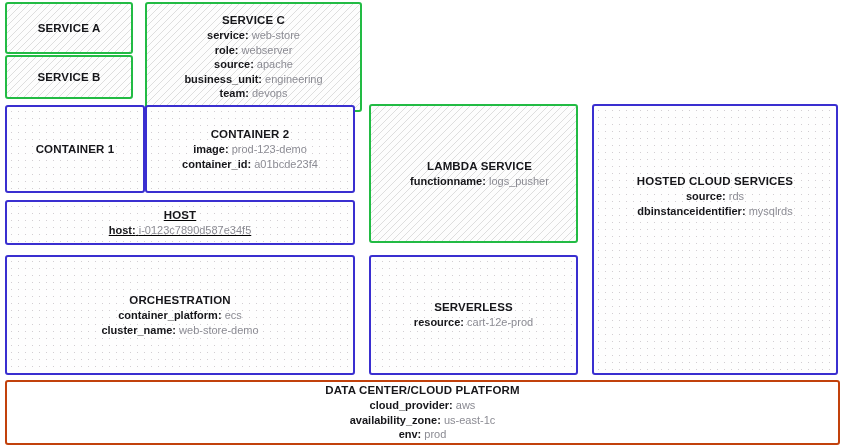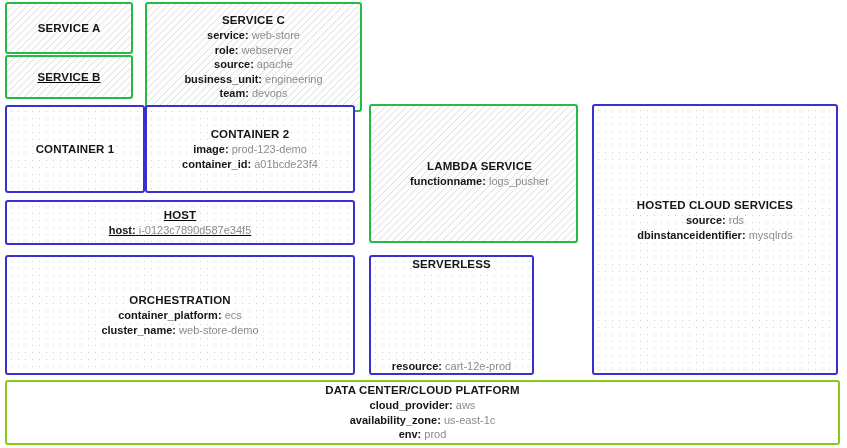--- a/index.html
+++ b/index.html
@@ -38,21 +38,21 @@
   .box.blue {
     border: 2px solid #3a2fd0;
     background-color: #fefefe;
     background-image: radial-gradient(rgba(150,140,150,0.42) 0.8px, rgba(255,255,255,0) 0.9px);
     background-size: 7px 7px;
     background-position: 1px 1px;
   }
 
   
   .box.red {
-    border: 2px solid #84cc16;
+    border: 2px solid #c2410c;
     background: #ffffff;
   }
 
   .title {
     font-weight: bold;
     font-size: 11.5px;
     color: #16161a;
     letter-spacing: 0.15px;
     line-height: 15px;
     white-space: nowrap;
@@ -68,21 +68,21 @@
 </style>
 </head>
 <body>
 
 <div id="canvas">
 
   <div class="box green" style="left:5px;  top:2px;   width:128px; height:52px;">
     <div class="title">SERVICE A</div>
   </div>
 
-  <div class="box green" style="left:5px;  top:55px;  width:128px; height:44px;text-decoration:underline;">
+  <div class="box green" style="left:5px;  top:55px;  width:128px; height:44px;">
     <div class="title">SERVICE B</div>
   </div>
 
   <div class="box green" style="left:145px; top:2px;  width:217px; height:110px;">
     <div class="title">SERVICE C</div>
     <div class="kv">
       <span class="k">service</span><span class="k">:</span>
       <span class="v">web-store</span>
     </div>
     <div class="kv">
@@ -128,21 +128,21 @@
   </div>
 
   <div class="box green" style="left:369px; top:104px; width:209px; height:139px;padding-left:12px;">
     <div class="title">LAMBDA SERVICE</div>
     <div class="kv">
       <span class="k">functionname</span><span class="k">:</span>
       <span class="v">logs_pusher</span>
     </div>
   </div>
 
-  <div class="box blue" style="left:592px; top:104px; width:246px; height:271px; justify-content:flex-start; padding-top:92px;">
+  <div class="box blue" style="left:592px; top:104px; width:246px; height:271px; justify-content:flex-start; padding-top:68px;">
     <div class="title">HOSTED CLOUD SERVICES</div>
     <div class="kv">
       <span class="k">source</span><span class="k">:</span>
       <span class="v">rds</span>
     </div>
     <div class="kv">
       <span class="k">dbinstanceidentifier</span><span class="k">:</span>
       <span class="v">mysqlrds</span>
     </div>
   </div>
@@ -152,21 +152,21 @@
     <div class="kv">
       <span class="k">container_platform</span><span class="k">:</span>
       <span class="v">ecs</span>
     </div>
     <div class="kv">
       <span class="k">cluster_name</span><span class="k">:</span>
       <span class="v">web-store-demo</span>
     </div>
   </div>
 
-  <div class="box blue" style="left:369px; top:255px; width:165px; height:120px;justify-content:space-between;">
+  <div class="box blue" style="left:369px; top:255px; width:209px; height:120px;">
     <div class="title">SERVERLESS</div>
     <div class="kv">
       <span class="k">resource</span><span class="k">:</span>
       <span class="v">cart-12e-prod</span>
     </div>
   </div>
 
   <div class="box red" style="left:5px;  top:380px; width:835px; height:65px;">
     <div class="title">DATA CENTER/CLOUD PLATFORM</div>
     <div class="kv">

